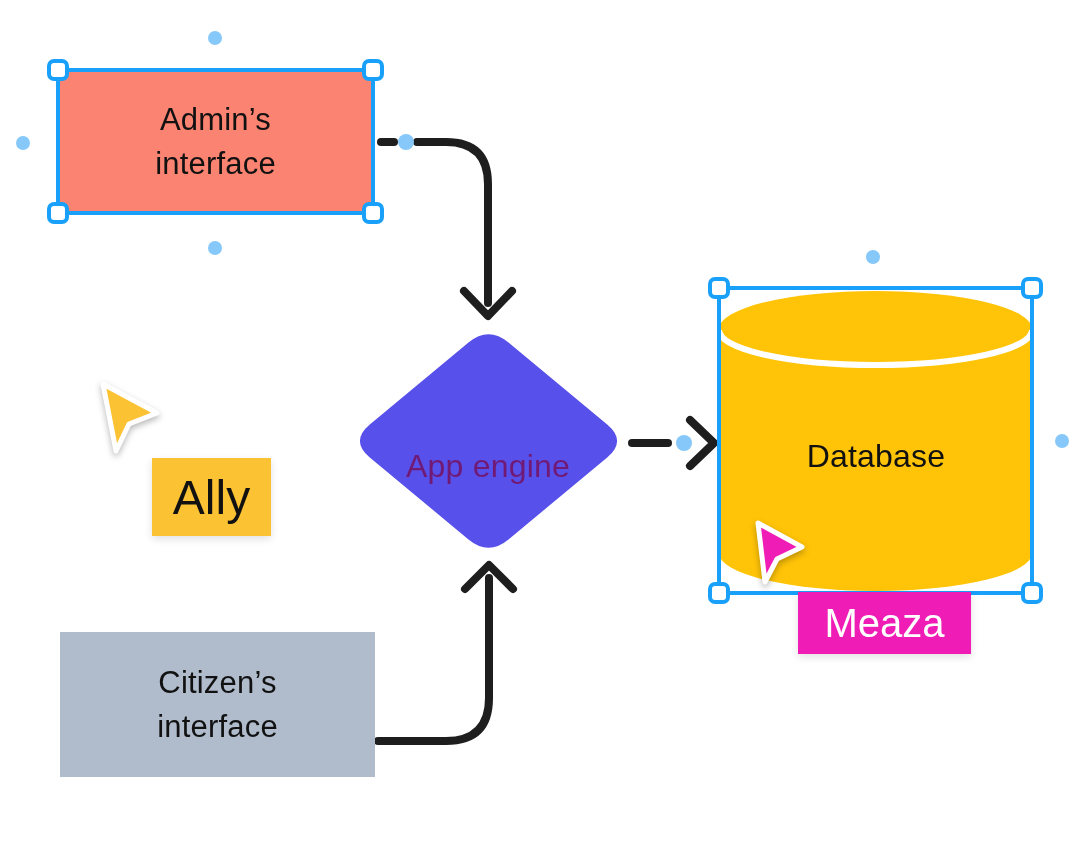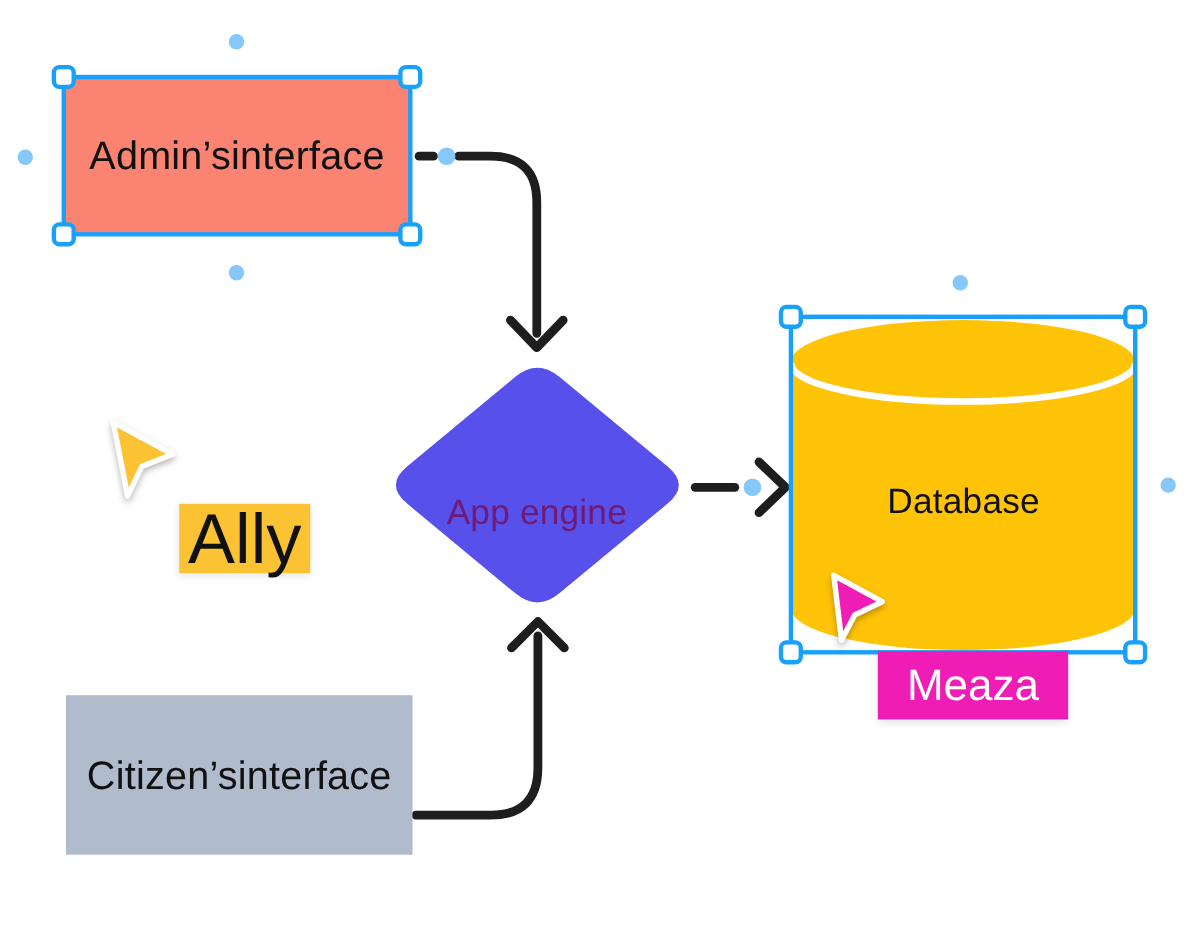--- a/index.html
+++ b/index.html
@@ -3,37 +3,37 @@
 <meta charset="utf-8">
 <style>
   html,body{margin:0;padding:0;background:#ffffff;}
   .canvas{
     position:relative;width:1080px;height:864px;overflow:hidden;
     background:var(--bg,#fff);
     font-family:"Liberation Sans","DejaVu Sans",sans-serif;
   }
   svg.layer{position:absolute;left:0;top:0;pointer-events:none;}
   .node{
-    position:absolute;display:flex;flex-direction:row;align-items:center;justify-content:center;
-    text-align:center;color:var(--ink,#111);font-size:36px;font-weight:500;line-height:44px;
+    position:absolute;display:flex;flex-direction:column;align-items:center;justify-content:center;
+    text-align:center;color:var(--ink,#111);font-size:31px;font-weight:500;line-height:44px;
     letter-spacing:.2px;z-index:1;
   }
   .node-admin{left:58px;top:70px;width:315px;height:143px;background:var(--admin);}
   .node-citizen{left:60px;top:632px;width:315px;height:145px;background:var(--citizen);}
   .shape-label{
     position:absolute;transform:translate(-50%,-50%);white-space:nowrap;
     font-size:32px;font-weight:500;z-index:1;letter-spacing:.2px;
   }
   .engine-label{left:488px;top:466px;color:#701a75;}
   .db-label{left:876px;top:456px;color:var(--ink,#111);}
   .badge{
     position:absolute;display:flex;align-items:center;justify-content:center;
     font-weight:500;z-index:3;box-shadow:0 3px 8px rgba(0,0,0,.12);
   }
-  .badge-ally{left:152px;top:458px;width:119px;height:63px;background:var(--ally);color:#111;font-size:64px;margin-left:11px;}
+  .badge-ally{left:152px;top:458px;width:119px;height:78px;background:var(--ally);color:#111;font-size:48px;}
   .badge-meaza{left:798px;top:592px;width:173px;height:62px;background:var(--meaza);color:#fff;font-size:40px;text-align:center;}
   .arrow-line{fill:none;stroke:var(--arrow,#1e1e1e);stroke-width:8;stroke-linecap:round;stroke-linejoin:round;}
   .sel-rect{fill:none;stroke:var(--selection);stroke-width:4;}
   .handle{fill:#ffffff;stroke:var(--selection);stroke-width:4;}
   .dot{fill:var(--dot);}
   .cursor{stroke:#ffffff;stroke-width:5;stroke-linejoin:round;filter:drop-shadow(0 3px 3px rgba(0,0,0,.28));}
 </style>
 </head>
 <body>
 

